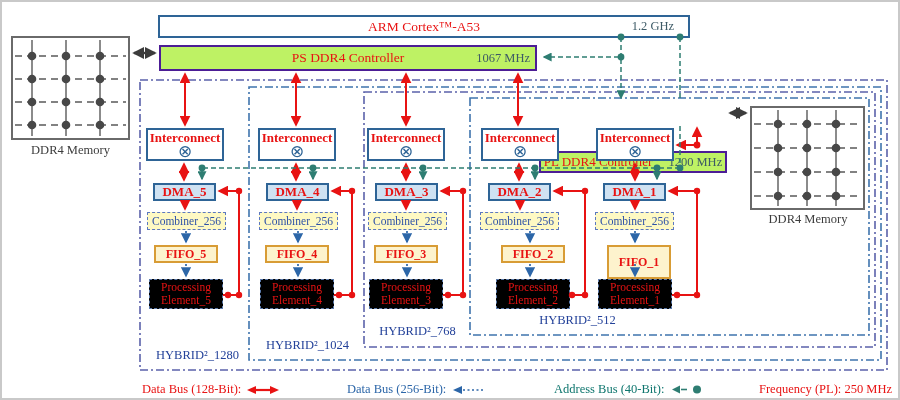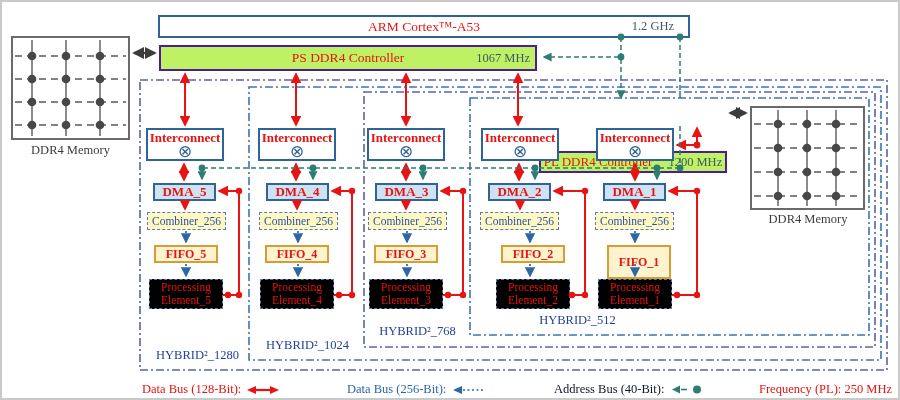--- a/index.html
+++ b/index.html
@@ -125,21 +125,21 @@
         <path d="M25 2 L34 6 L25 10 z" fill="#e81313"></path>
     </svg>
   </div>
   <div class="leg" style="left:345px;top:380px;color:#2c66a8;">
     <span>Data Bus (256-Bit):</span>
     <svg width="34" height="12">
       <path d="M12 2 L3 6 L12 10 z" fill="#2c66a8"></path>
       <line x1="13" y1="6" x2="33" y2="6" stroke="#2c66a8" stroke-width="1.6" stroke-dasharray="2 2.5"></line>
     </svg>
   </div>
-  <div class="leg" style="left:552px;top:380px;color:#0f172a;">
+  <div class="leg" style="left:552px;top:380px;color:#0f766e;">
     <span>Address Bus (40-Bit):</span>
     <svg width="36" height="13">
       <path d="M12 2.5 L4 6.5 L12 10.5 z" fill="#2e7d72"></path>
       <line x1="13" y1="6.5" x2="22" y2="6.5" stroke="#2e7d72" stroke-width="1.6" stroke-dasharray="6 4"></line>
       <circle cx="29" cy="6.5" r="4" fill="#2e7d72"></circle>
     </svg>
   </div>
   <div class="leg red" style="left:757px;top:380px;">
     <span>Frequency (PL): 250 MHz</span>
   </div>

